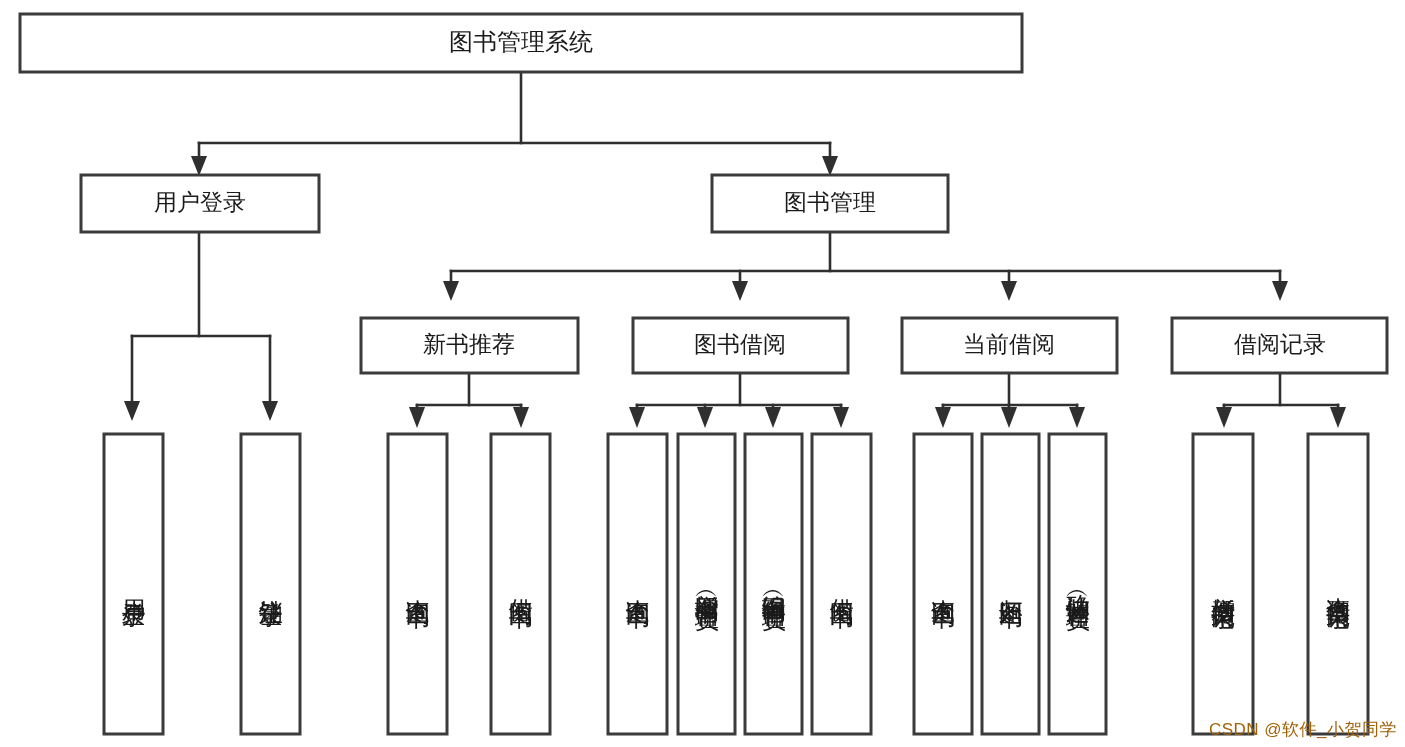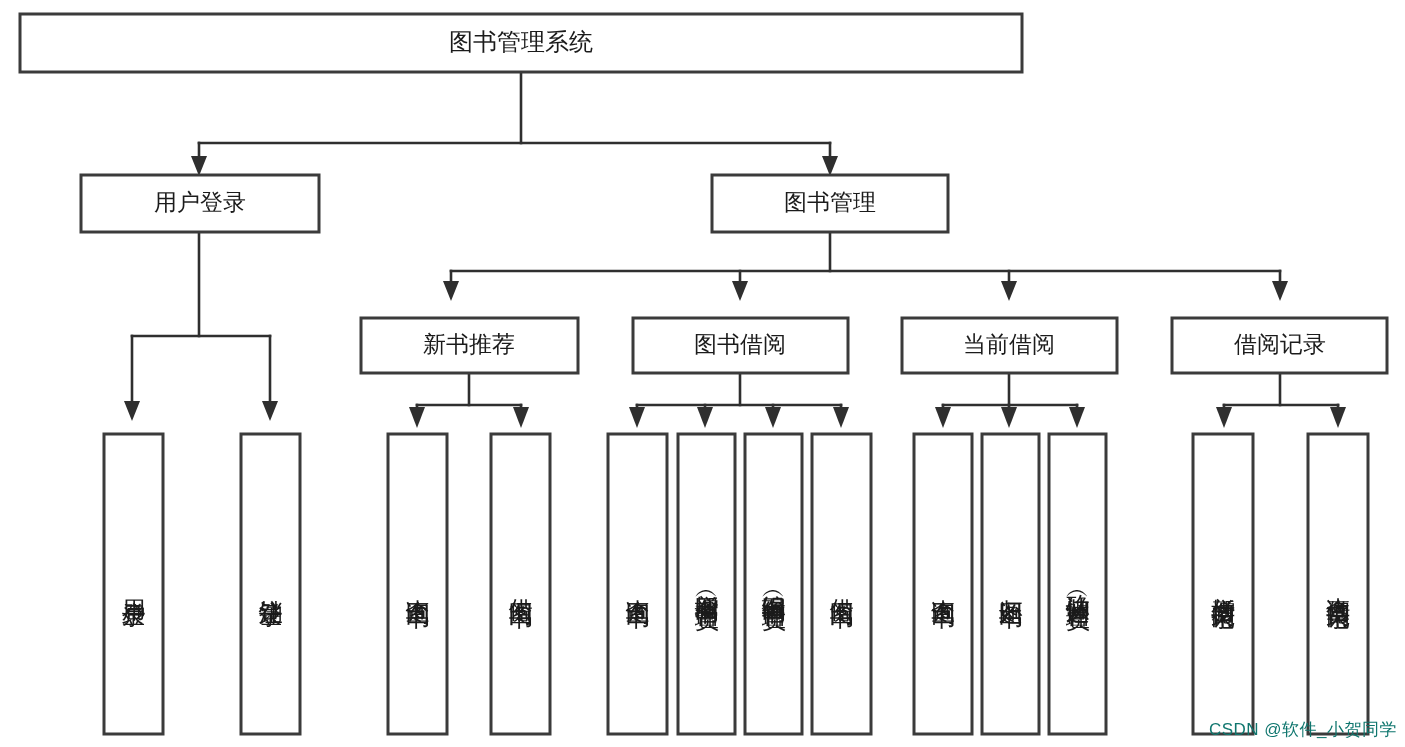--- a/index.html
+++ b/index.html
@@ -72,21 +72,21 @@
     color: #1b1b1b;
     white-space: nowrap;
     text-align: center;
   }
   .watermark {
     position: absolute;
     right: 8px;
     bottom: 6px;
     font-family: "Liberation Sans", "DejaVu Sans", sans-serif;
     font-size: 17px;
-    color: #0f766e;
+    color: #a16207;
     letter-spacing: 0.5px;
     user-select: none;
     white-space: nowrap;
   }
 </style>
 </head>
 <body>
 
 <div id="diagram-root">
 

